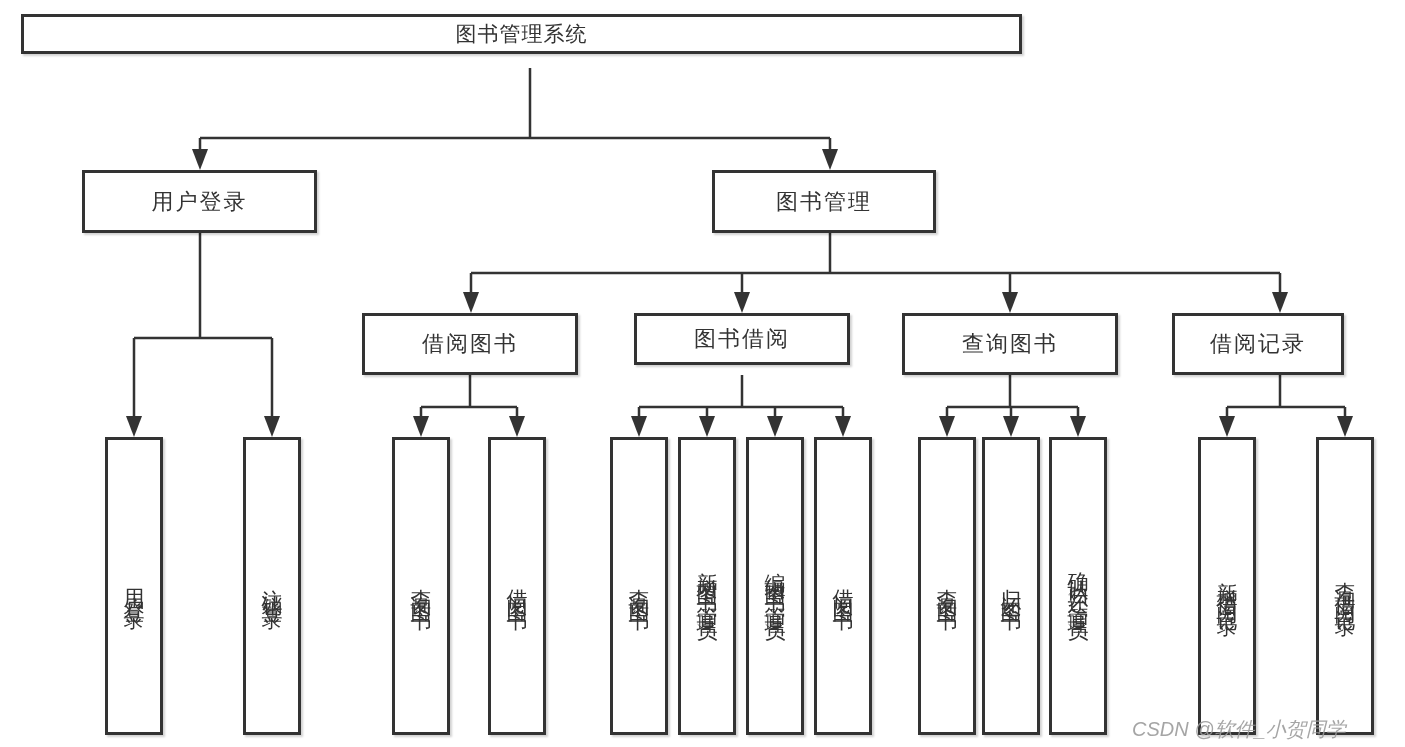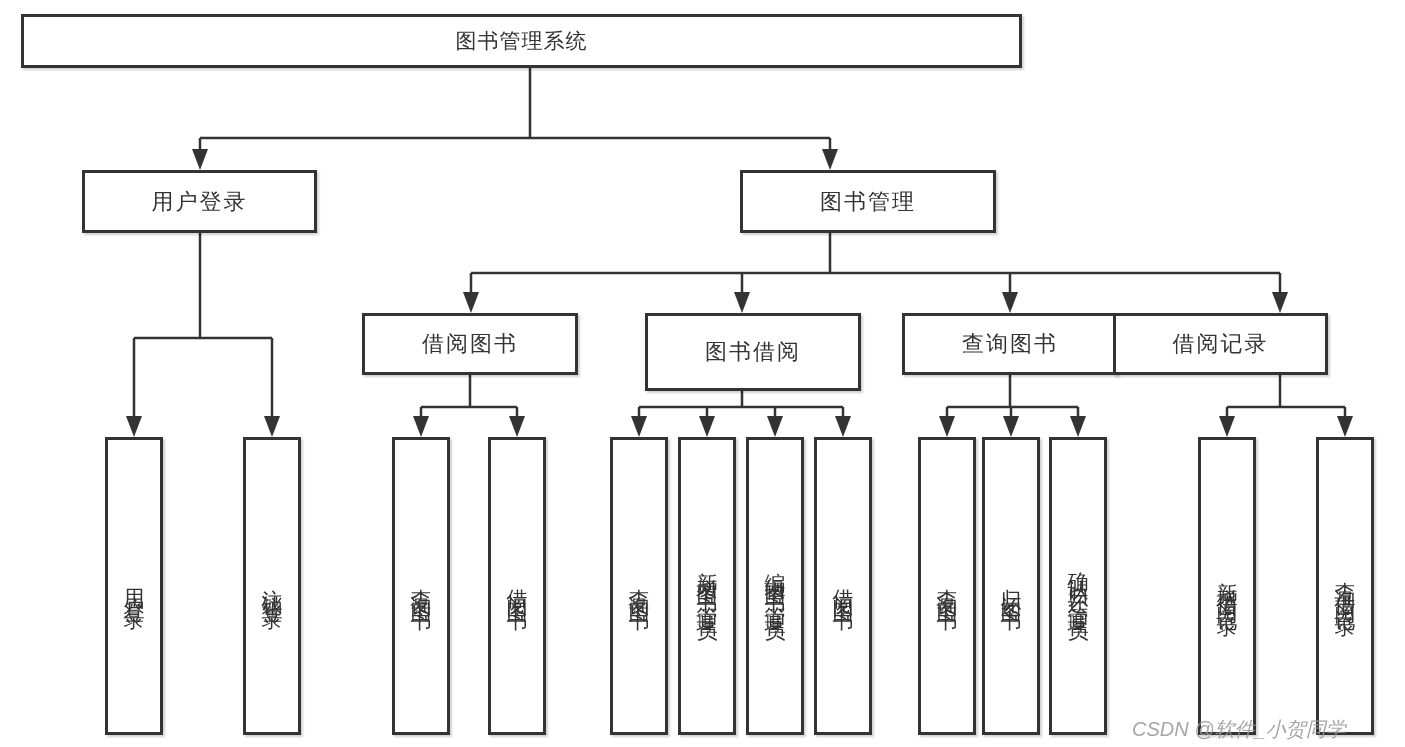--- a/index.html
+++ b/index.html
@@ -72,33 +72,33 @@
       <polygon points="767,416 783,416 775,437"></polygon>
       <polygon points="835,416 851,416 843,437"></polygon>
       <polygon points="939,416 955,416 947,437"></polygon>
       <polygon points="1003,416 1019,416 1011,437"></polygon>
       <polygon points="1070,416 1086,416 1078,437"></polygon>
       <polygon points="1219,416 1235,416 1227,437"></polygon>
       <polygon points="1337,416 1353,416 1345,437"></polygon>
     </g>
   </svg>
 
-  <div class="node rootnode" style="left:21px;top:14px;width:1001px;height:54px;">图书管理系统</div>
+  <div class="node rootnode" style="left:21px;top:14px;width:1001px;height:40px;">图书管理系统</div>
 
   <div class="node hnode" style="left:82px;top:170px;width:235px;height:63px;">用户登录</div>
 
-  <div class="node hnode" style="left:712px;top:170px;width:256px;height:63px;margin-left:28px;">图书管理</div>
+  <div class="node hnode" style="left:712px;top:170px;width:224px;height:63px;">图书管理</div>
 
   <div class="node hnode" style="left:362px;top:313px;width:216px;height:62px;">借阅图书</div>
 
-  <div class="node hnode" style="left:634px;top:313px;width:216px;height:78px;margin-left:11px;">图书借阅</div>
+  <div class="node hnode" style="left:634px;top:313px;width:216px;height:52px;">图书借阅</div>
 
   <div class="node hnode" style="left:902px;top:313px;width:216px;height:62px;">查询图书</div>
 
-  <div class="node hnode" style="left:1113px;top:313px;width:215px;height:62px;">借阅记录</div>
+  <div class="node hnode" style="left:1172px;top:313px;width:172px;height:62px;">借阅记录</div>
 
   <div class="node leaf" style="left:105px;top:437px;width:58px;height:298px;">
     <span class="vtext">用户登录</span>
   </div>
   <div class="node leaf" style="left:243px;top:437px;width:58px;height:298px;">
     <span class="vtext">注销登录</span>
   </div>
 
   <div class="node leaf" style="left:392px;top:437px;width:58px;height:298px;">
     <span class="vtext">查询图书</span>

